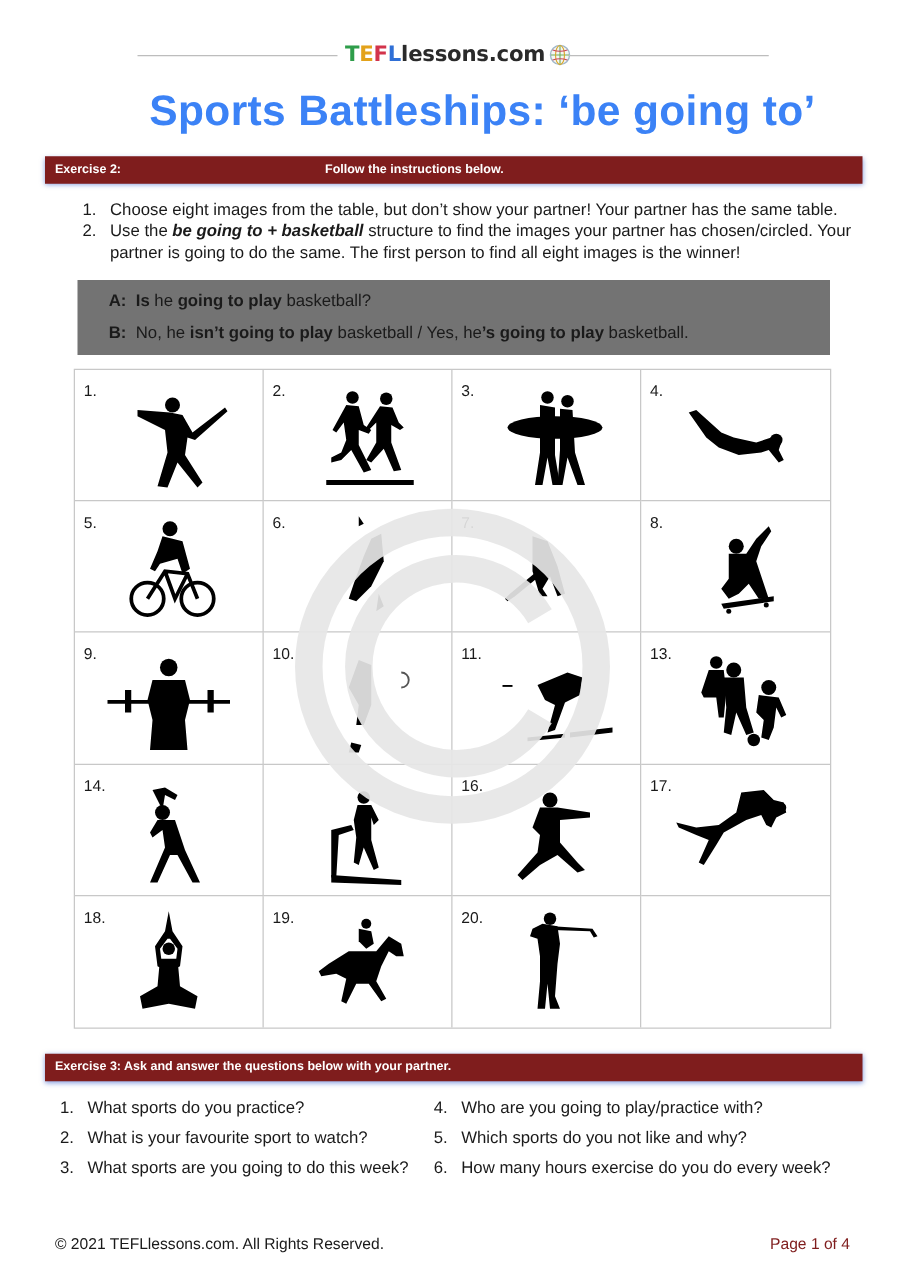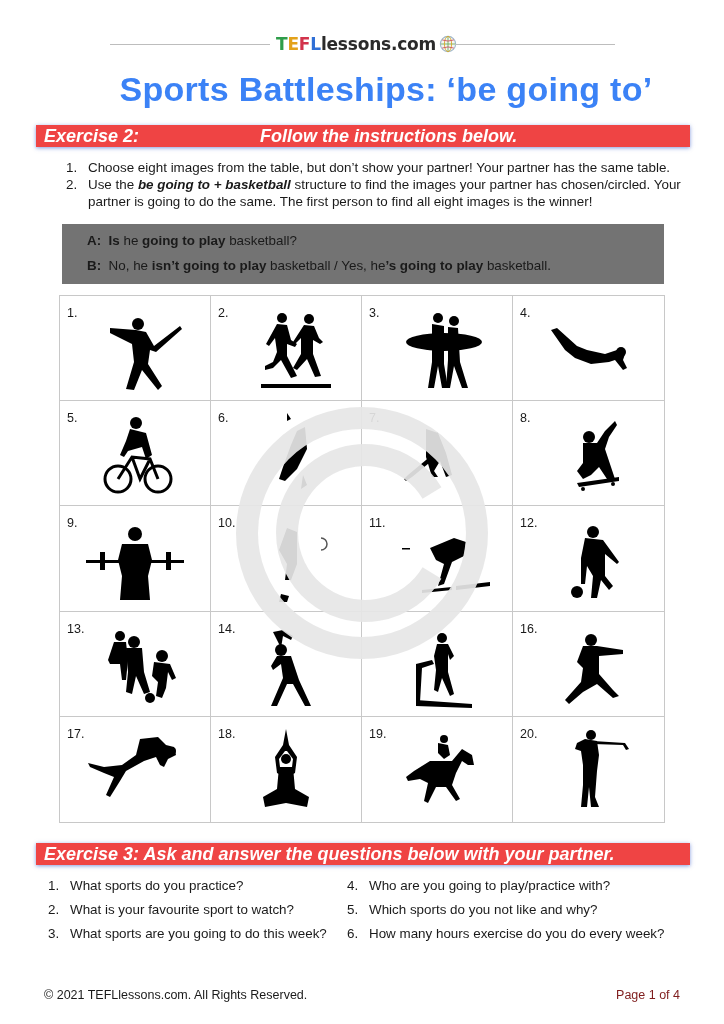--- a/index.html
+++ b/index.html
@@ -9,21 +9,21 @@
   .logo-line { position: absolute; top: 12px; height: 1px; background: #bdbdbd; }
   .logo-line.left { left: 0; width: 160px; }
   .logo-line.right { left: 345px; width: 160px; }
   .logo { position: absolute; left: 166px; top: 0; height: 24px; display: flex; align-items: center; font-family: "DejaVu Sans", sans-serif; font-weight: bold; font-size: 17px; letter-spacing: -0.2px; }
   .logo .l-t { color: #2e9d4a; } .logo .l-e { color: #e3a21a; } .logo .l-f { color: #d2334b; } .logo .l-l { color: #2f6fd6; }
   .logo .l-rest { color: #2a2a2a; }
   .globe { margin-left: 3px; width: 18px; height: 18px; }
 
   .title { position: absolute; left: 0; width: 724px; top: 70px; text-align: center; font-family: "Liberation Sans", sans-serif; font-weight: bold; font-size: 34px; letter-spacing: 0.3px; color: #3b82f6; margin-left: 24px; }
 
-  .banner { position: absolute; left: 36px; width: 654px; height: 22px; background: #ef4444; box-shadow: 0 1px 4px rgba(31,72,196,0.55); color: #fff; font-family: "Liberation Sans", sans-serif; font-weight: bold; font-size: 18px; line-height: 22px; font-style: italic; }
+  .banner { position: absolute; left: 36px; width: 654px; height: 22px; background: #7f1d1d; box-shadow: 0 1px 4px rgba(31,72,196,0.55); color: #fff; font-family: "Liberation Sans", sans-serif; font-weight: bold; font-size: 10px; line-height: 22px; }
   .banner .b-left { position: absolute; left: 8px; }
   .banner .b-center { position: absolute; left: 224px; }
 
   .instructions { position: absolute; left: 62px; top: 159px; width: 620px; font-size: 13.4px; line-height: 17px; color: #1a1a1a; margin: 0; padding: 0; list-style: none; }
   .instructions li { position: relative; padding-left: 26px; }
   .instructions .num { position: absolute; left: 4px; }
 
   .example-box { position: absolute; left: 62px; top: 224px; width: 602px; height: 60px; background: #737373; }
   .ex-line { position: absolute; left: 25px; font-size: 13.4px; color: #1a1a1a; }
   .ex-line b { font-weight: bold; }
@@ -218,30 +218,20 @@
     <svg class="pic" viewBox="0 0 110 92">
       <g fill="#000">
           <path d="M48 34 L72 24 L84 28 L82 42 L70 48 L62 70 L56 72 L62 50 L54 46 Z"></path>
           <rect x="20" y="34" width="8" height="1.5"></rect>
           <path d="M40 76 L70 73 L70 76 L40 79 Z"></path>
           <path d="M74 72 L108 68 L108 72 L74 76 Z"></path>
         </g>
     </svg>
   </div>
 
-  <div class="cell">
-    <span class="cnum">12.</span>
-    <svg class="pic" viewBox="0 0 110 92">
-      <g fill="#000">
-          <circle cx="60" cy="18" r="6"></circle>
-          <path d="M52 24 L70 26 L86 48 L84 50 L72 40 L72 62 L80 72 L76 76 L68 66 L64 84 L58 84 L60 62 L54 52 L52 70 L48 70 L48 44 Z"></path>
-          <circle cx="44" cy="78" r="6"></circle>
-        </g>
-    </svg>
-  </div>
 
   <div class="cell">
     <span class="cnum">13.</span>
     <svg class="pic" viewBox="0 0 110 92">
       <g fill="#000">
           <circle cx="40" cy="16" r="5"></circle>
           <path d="M34 22 L46 22 L48 40 L46 60 L42 60 L40 44 L30 44 L28 40 Z"></path>
           <circle cx="54" cy="22" r="6"></circle>
           <path d="M46 28 L62 28 L64 52 L70 72 L64 74 L56 56 L52 74 L46 72 L48 52 Z"></path>
           <circle cx="82" cy="36" r="6"></circle>

